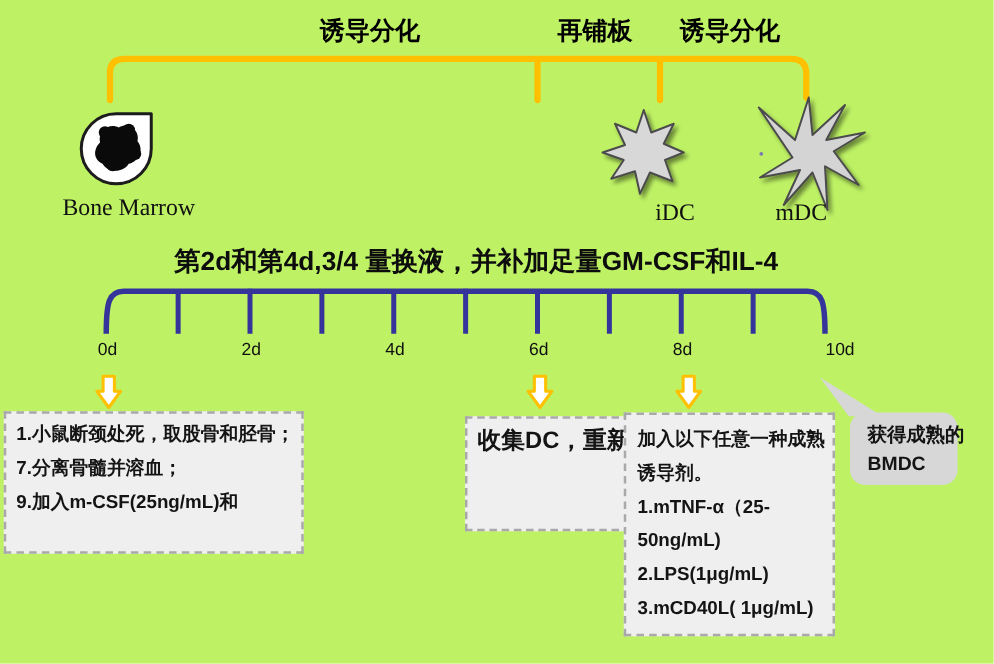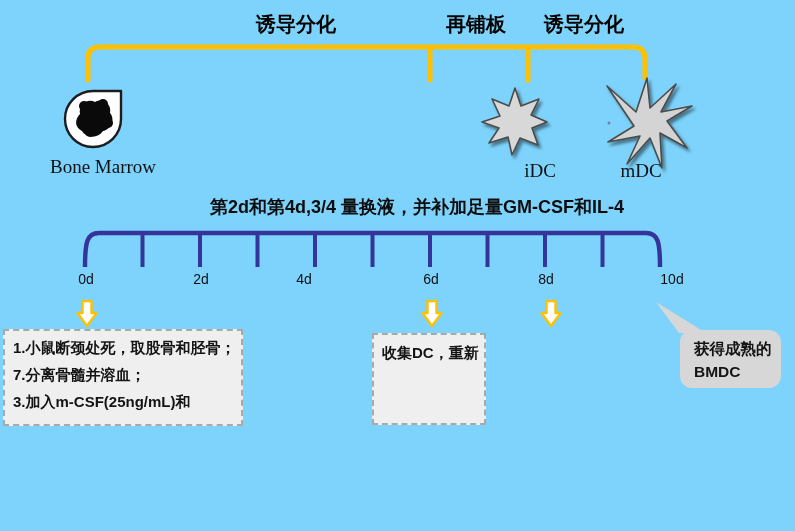--- a/index.html
+++ b/index.html
@@ -1,49 +1,49 @@
 <!DOCTYPE html>
 <html><head>
 <meta charset="utf-8">
 <style>
   html,body{margin:0;padding:0;background:#fff;}
   .canvas{
-    position:relative;width:795px;height:531px;background:#7dd3fc;
+    position:relative;width:795px;height:531px;background:#bef264;
     font-family:"Liberation Sans",sans-serif;overflow:hidden;color:#000;
   }
   svg.layer{position:absolute;left:0;top:0;}
   .phase{
     position:absolute;top:11px;transform:translateX(-50%);
     font-size:20px;font-weight:700;white-space:nowrap;color:#000;
   }
   .cell-label{
     position:absolute;transform:translateX(-50%);
     font-family:"Liberation Serif",serif;font-size:19px;color:#111;white-space:nowrap;
   }
   .note{
     position:absolute;top:195px;left:381px;transform:translateX(-50%);
-    font-size:18px;font-weight:600;white-space:nowrap;color:#0d0d0d;margin-left:36px;
+    font-size:21px;font-weight:600;white-space:nowrap;color:#0d0d0d;
   }
   .day{
     position:absolute;top:271px;transform:translateX(-50%);
     font-size:14px;color:#101010;white-space:nowrap;
   }
   .stepbox{
     position:absolute;background:#EFEFEF;border:2px dashed #A9A9A9;
     box-sizing:border-box;color:#141414;font-weight:600;
   }
   .stepbox .line{white-space:nowrap;}
-  .box-day0{left:3px;top:329px;width:240px;height:97px;padding:3px 8px;font-size:15px;}
+  .box-day0{left:3px;top:329px;width:240px;height:114px;padding:3px 8px;font-size:15px;}
   .box-day0 .line{line-height:27px;}
-  .box-day6{left:372px;top:333px;width:114px;height:92px;padding:6px 8px 0;font-size:15px;}
+  .box-day6{left:372px;top:333px;width:133px;height:92px;padding:6px 8px 0;font-size:19px;}
   .box-day6 .line{line-height:24px;}
   .box-day8{left:499px;top:330px;width:169px;height:179px;padding:6px 9px;font-size:15px;}
   .box-day8 .line{line-height:27px;}
   .callout{
-    position:absolute;left:680px;top:330px;width:101px;height:58px;
+    position:absolute;left:680px;top:330px;width:86px;height:58px;
     background:#D7D7D7;border-radius:12px;padding:7px 0 0 14px;
     box-sizing:border-box;font-size:15.5px;font-weight:600;color:#141414;
   }
   .callout .line{line-height:23px;white-space:nowrap;}
 </style>
 </head>
 <body>
 
 <div class="canvas">
 
@@ -103,34 +103,42 @@
   <span class="phase" style="left:584px">诱导分化</span>
 
   <span class="cell-label" style="left:103px;top:156px">Bone Marrow</span>
   <span class="cell-label" style="left:540px;top:160px">iDC</span>
   <span class="cell-label" style="left:641px;top:160px">mDC</span>
 
   <span class="note">第2d和第4d,3/4 量换液，并补加足量GM-CSF和IL-4</span>
 
   <span class="day" style="left:86px">0d</span>
   <span class="day" style="left:201px">2d</span>
-  <span class="day" style="left:304px">4d</span>
+  <span class="day" style="left:316px">4d</span>
   <span class="day" style="left:431px">6d</span>
   <span class="day" style="left:546px">8d</span>
   <span class="day" style="left:672px">10d</span>
 
   <div class="stepbox box-day0">
     <div class="line">1.小鼠断颈处死，取股骨和胫骨；</div>
     <div class="line">7.分离骨髓并溶血；</div>
-    <div class="line">3.加入m-CSF(25ng/mL)和</div>
+    <div class="line">9.加入m-CSF(25ng/mL)和</div>
   </div>
 
   <div class="stepbox box-day6">
     <div class="line">收集DC，重新</div>
   </div>
 
+  <div class="stepbox box-day8">
+    <div class="line">加入以下任意一种成熟</div>
+    <div class="line">诱导剂。</div>
+    <div class="line">1.mTNF-α（25-</div>
+    <div class="line">50ng/mL)</div>
+    <div class="line">2.LPS(1μg/mL)</div>
+    <div class="line">3.mCD40L( 1μg/mL)</div>
+  </div>
 
   <div class="callout">
     <div class="line">获得成熟的</div>
     <div class="line">BMDC</div>
   </div>
 
 </div>
 
 </body></html>

